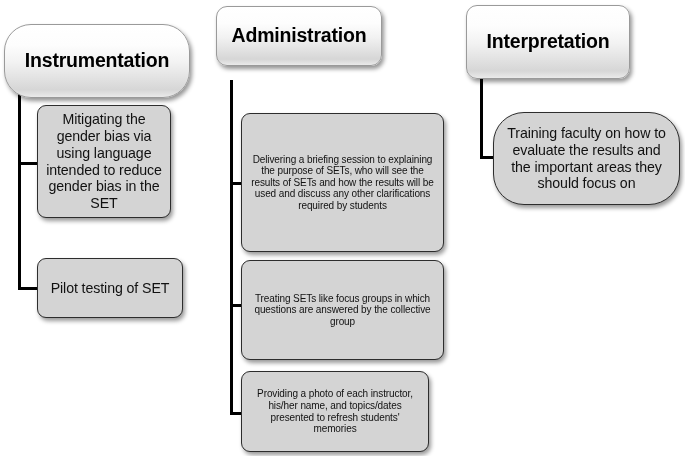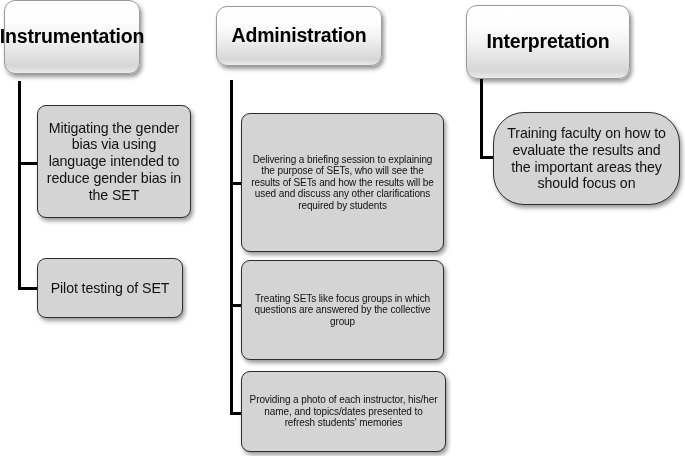--- a/index.html
+++ b/index.html
@@ -111,45 +111,45 @@
 
     <div class="conn-v" style="left:230px; top:80px; height:335px;"></div>
     <div class="conn-h" style="left:230px; top:182px; width:14px;"></div>
     <div class="conn-h" style="left:230px; top:304px; width:14px;"></div>
     <div class="conn-h" style="left:230px; top:412px; width:14px;"></div>
 
     <div class="conn-v" style="left:480px; top:79px; height:80px;"></div>
     <div class="conn-h" style="left:480px; top:156px; width:17px;"></div>
   </div>
 
-  <div class="header-box" style="left:4px; top:0; width:136px; height:74px;">
+  <div class="header-box" style="left:4px; top:24px; width:186px; height:74px;border-radius:27px;">
     <span class="header-label">Instrumentation</span>
   </div>
 
-  <div class="child-box" style="left:37px; top:105px; width:154px; height:113px;">
+  <div class="child-box" style="left:37px; top:105px; width:134px; height:113px;">
     <span class="child-label">Mitigating the gender bias via using language intended to reduce gender bias in the SET</span>
   </div>
 
   <div class="child-box" style="left:37px; top:258px; width:146px; height:60px;">
     <span class="child-label">Pilot testing of SET</span>
   </div>
 
   <div class="header-box" style="left:216px; top:6px; width:166px; height:60px;">
     <span class="header-label">Administration</span>
   </div>
 
   <div class="child-box tight" style="left:241px; top:113px; width:203px; height:139px;">
     <span class="child-label">Delivering a briefing session to explaining the purpose of SETs, who will see the results of SETs and how the results will be used and discuss any other clarifications required by students</span>
   </div>
 
   <div class="child-box tight" style="left:241px; top:260px; width:203px; height:100px;">
     <span class="child-label">Treating SETs like focus groups in which questions are answered by the collective group</span>
   </div>
 
-  <div class="child-box tight" style="left:241px; top:371px; width:205px; height:81px;justify-content:flex-end;">
+  <div class="child-box tight" style="left:241px; top:371px; width:188px; height:81px;justify-content:flex-end;">
     <span class="child-label">Providing a photo of each instructor, his/her name, and topics/dates presented to refresh students' memories</span>
   </div>
 
   <div class="header-box" style="left:466px; top:5px; width:164px; height:74px;">
     <span class="header-label">Interpretation</span>
   </div>
 
   <div class="child-box" style="left:493px; top:112px; width:187px; height:93px;border-radius:31px;">
     <span class="child-label">Training faculty on how to evaluate the results and the important areas they should focus on</span>
   </div>

